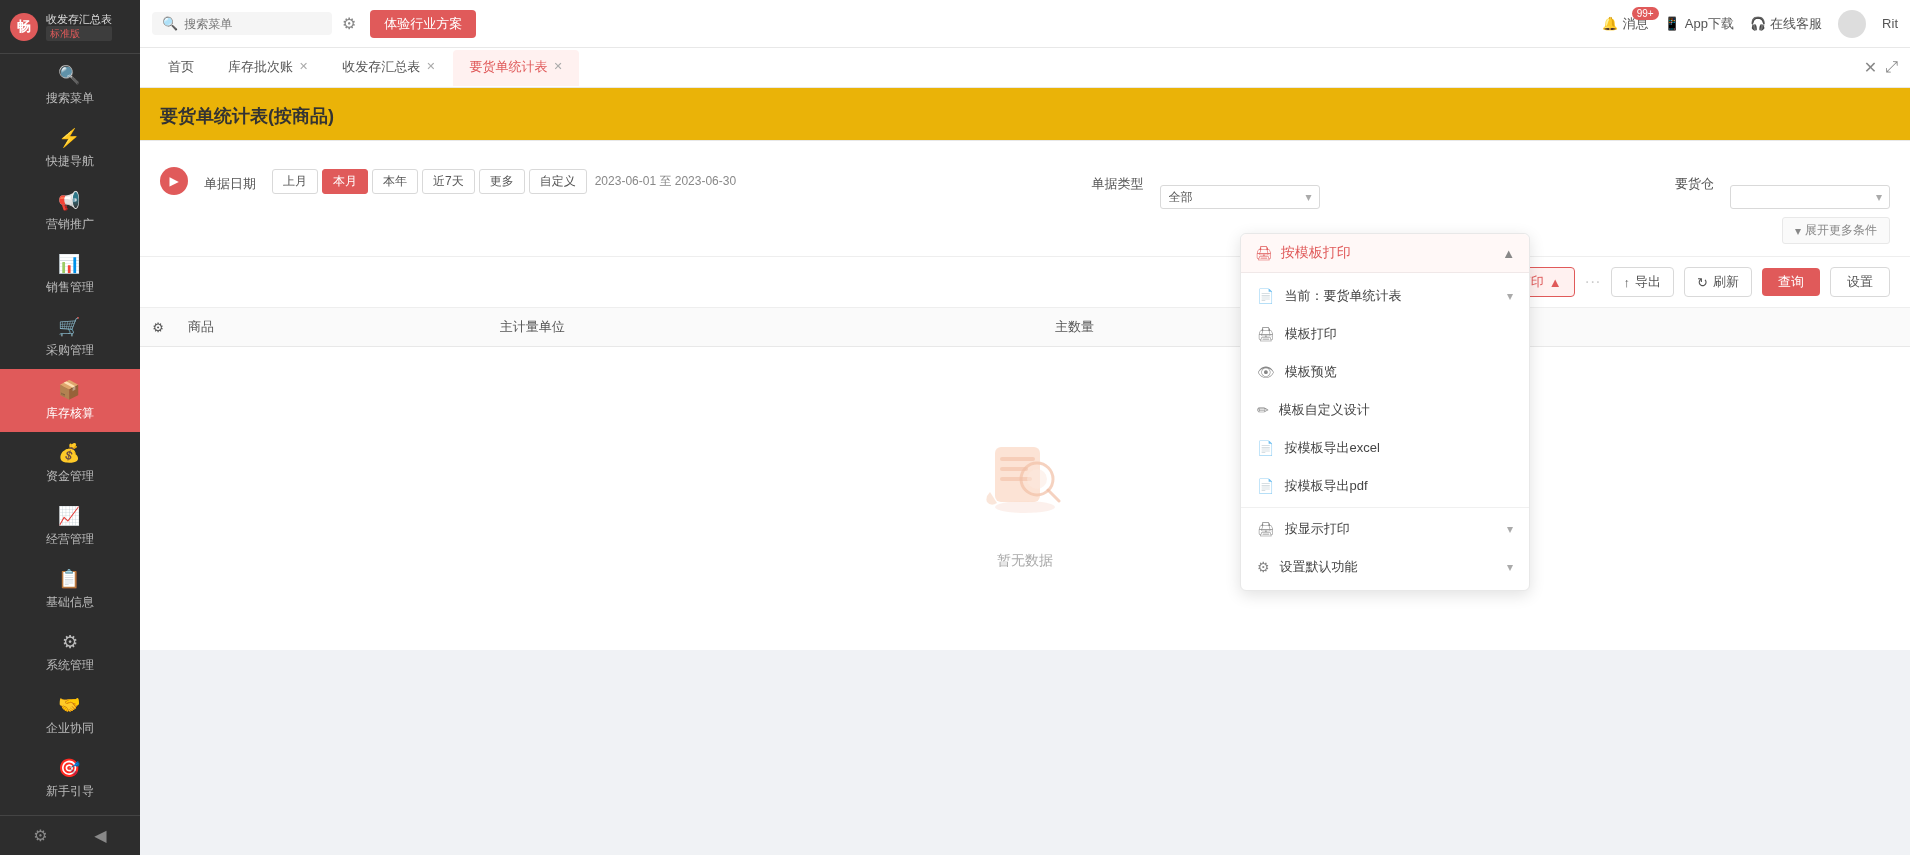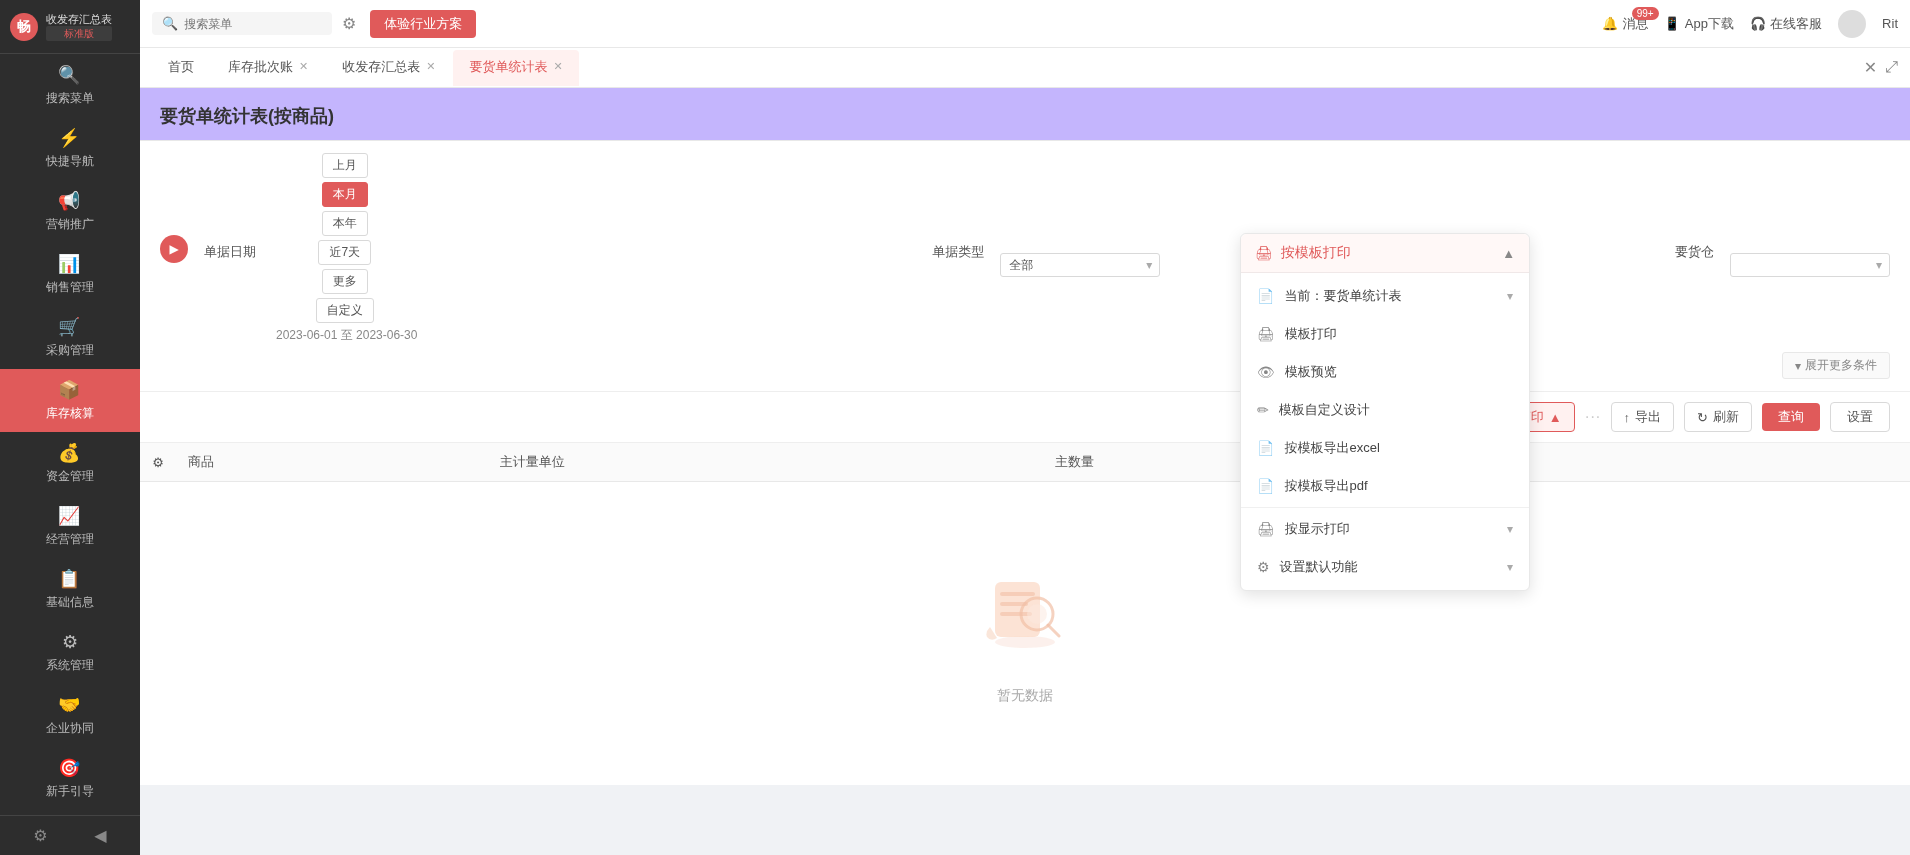--- a/index.html
+++ b/index.html
@@ -3,21 +3,21 @@
   <meta charset="utf-8">
   <style>
     * { box-sizing: border-box; margin: 0; padding: 0; }
     body { font-family: 'Microsoft YaHei', Arial, sans-serif; font-size: 13px; background: #f0f2f5; display: flex; height: 855px; overflow: hidden; }
 
     
     .sidebar { width: 140px; background: #2d2d2d; color: #ccc; display: flex; flex-direction: column; height: 100%; flex-shrink: 0; }
     .sidebar-logo { padding: 12px 10px; display: flex; align-items: center; gap: 8px; border-bottom: 1px solid #444; }
     .sidebar-logo .logo-icon { width: 28px; height: 28px; background: #e05a5a; border-radius: 50%; display: flex; align-items: center; justify-content: center; color: white; font-size: 14px; font-weight: bold; flex-shrink: 0; }
     .sidebar-logo .logo-text { font-size: 11px; color: #ddd; line-height: 1.3; }
-    .sidebar-logo .logo-text .sub { font-size: 10px; color: #e05a5a; background: #3d3d3d; padding: 1px 4px; border-radius: 2px; text-align: center; }
+    .sidebar-logo .logo-text .sub { font-size: 10px; color: #e05a5a; background: #3d3d3d; padding: 1px 4px; border-radius: 2px; }
     .sidebar-scroll { flex: 1; overflow-y: auto; }
     .sidebar-item { display: flex; flex-direction: column; align-items: center; padding: 10px 6px; cursor: pointer; gap: 4px; color: #bbb; font-size: 12px; }
     .sidebar-item.active { background: #e05a5a; color: #fff; }
     .sidebar-item .si-icon { font-size: 18px; }
     .sidebar-bottom { padding: 10px; display: flex; justify-content: space-around; border-top: 1px solid #444; }
     .sidebar-bottom span { color: #888; font-size: 16px; cursor: pointer; }
 
     
     .main { flex: 1; display: flex; flex-direction: column; overflow: hidden; }
 
@@ -34,28 +34,28 @@
 
     
     .tabs-bar { background: #fff; display: flex; align-items: center; padding: 0 12px; border-bottom: 1px solid #e8e8e8; flex-shrink: 0; height: 40px; gap: 2px; }
     .tab { padding: 8px 16px; font-size: 13px; cursor: pointer; color: #555; display: flex; align-items: center; gap: 6px; border-bottom: 2px solid transparent; white-space: nowrap; }
     .tab.active { color: #e05a5a; background: #fff1f0; border-radius: 4px 4px 0 0; text-align: right; }
     .tab .close-btn { font-size: 11px; color: #aaa; cursor: pointer; }
     .tabs-window-btns { margin-left: auto; display: flex; gap: 8px; color: #888; font-size: 16px; }
 
     
     .content { flex: 1; overflow: auto; padding: 0; position: relative; }
-    .page-header { background: #c4b5fd; padding: 16px 20px 0; border-bottom: 1px solid #e8e8e8; }
+    .page-header { background: #eab308; padding: 16px 20px 0; border-bottom: 1px solid #e8e8e8; }
     .page-title { font-size: 18px; font-weight: bold; color: #333; margin-bottom: 12px; }
 
     
     .filter-bar { background: #fff; padding: 12px 20px; border-bottom: 1px solid #eee; }
     .filter-row { display: flex; align-items: center; gap: 16px; margin-bottom: 8px; flex-wrap: wrap; }
     .filter-label { color: #555; font-size: 13px; flex-shrink: 0; margin-top: 6px; }
-    .date-buttons { display: flex; align-items: center; gap: 4px; flex-direction: column; }
+    .date-buttons { display: flex; align-items: center; gap: 4px; }
     .date-btn { padding: 3px 10px; border: 1px solid #d9d9d9; background: #fff; border-radius: 3px; cursor: pointer; font-size: 12px; color: #555; }
     .date-btn.active { background: #e05a5a; color: white; border-color: #e05a5a; }
     .date-range-text { font-size: 12px; color: #888; margin-left: 4px; }
     .filter-select { border: 1px solid #d9d9d9; border-radius: 3px; padding: 4px 28px 4px 8px; font-size: 12px; color: #555; background: #fff; appearance: none; cursor: pointer; min-width: 160px; position: relative; }
     .select-wrapper { position: relative; display: inline-block; margin-top: 32px; }
     .select-wrapper::after { content: '▾'; position: absolute; right: 8px; top: 50%; transform: translateY(-50%); color: #aaa; pointer-events: none; font-size: 12px; }
     .expand-btn { display: flex; align-items: center; gap: 4px; color: #888; font-size: 12px; cursor: pointer; padding: 4px 12px; border: 1px solid #e8e8e8; border-radius: 3px; background: #fafafa; margin-left: auto; }
 
     
     .action-bar { background: #fff; padding: 10px 20px; display: flex; align-items: center; gap: 10px; border-bottom: 1px solid #eee; }

